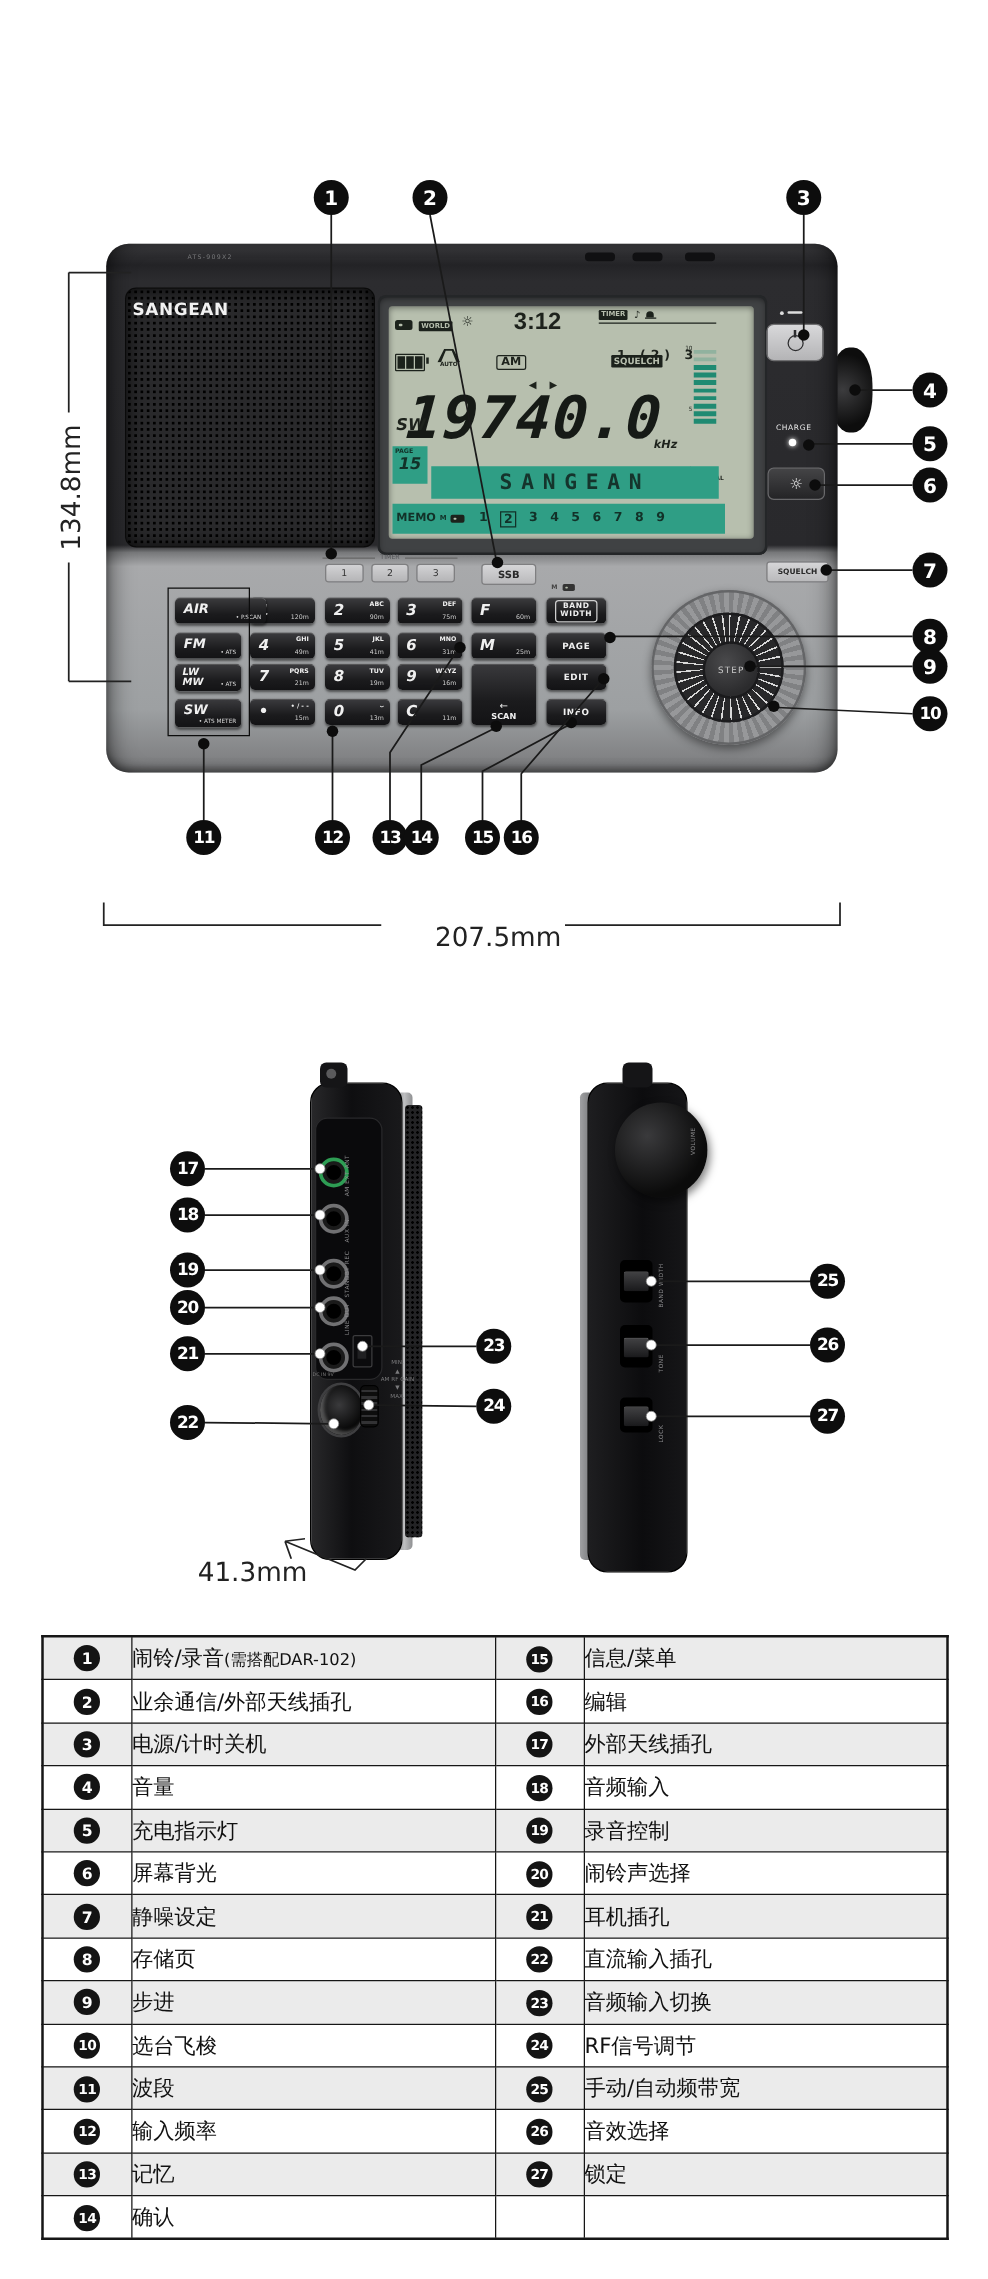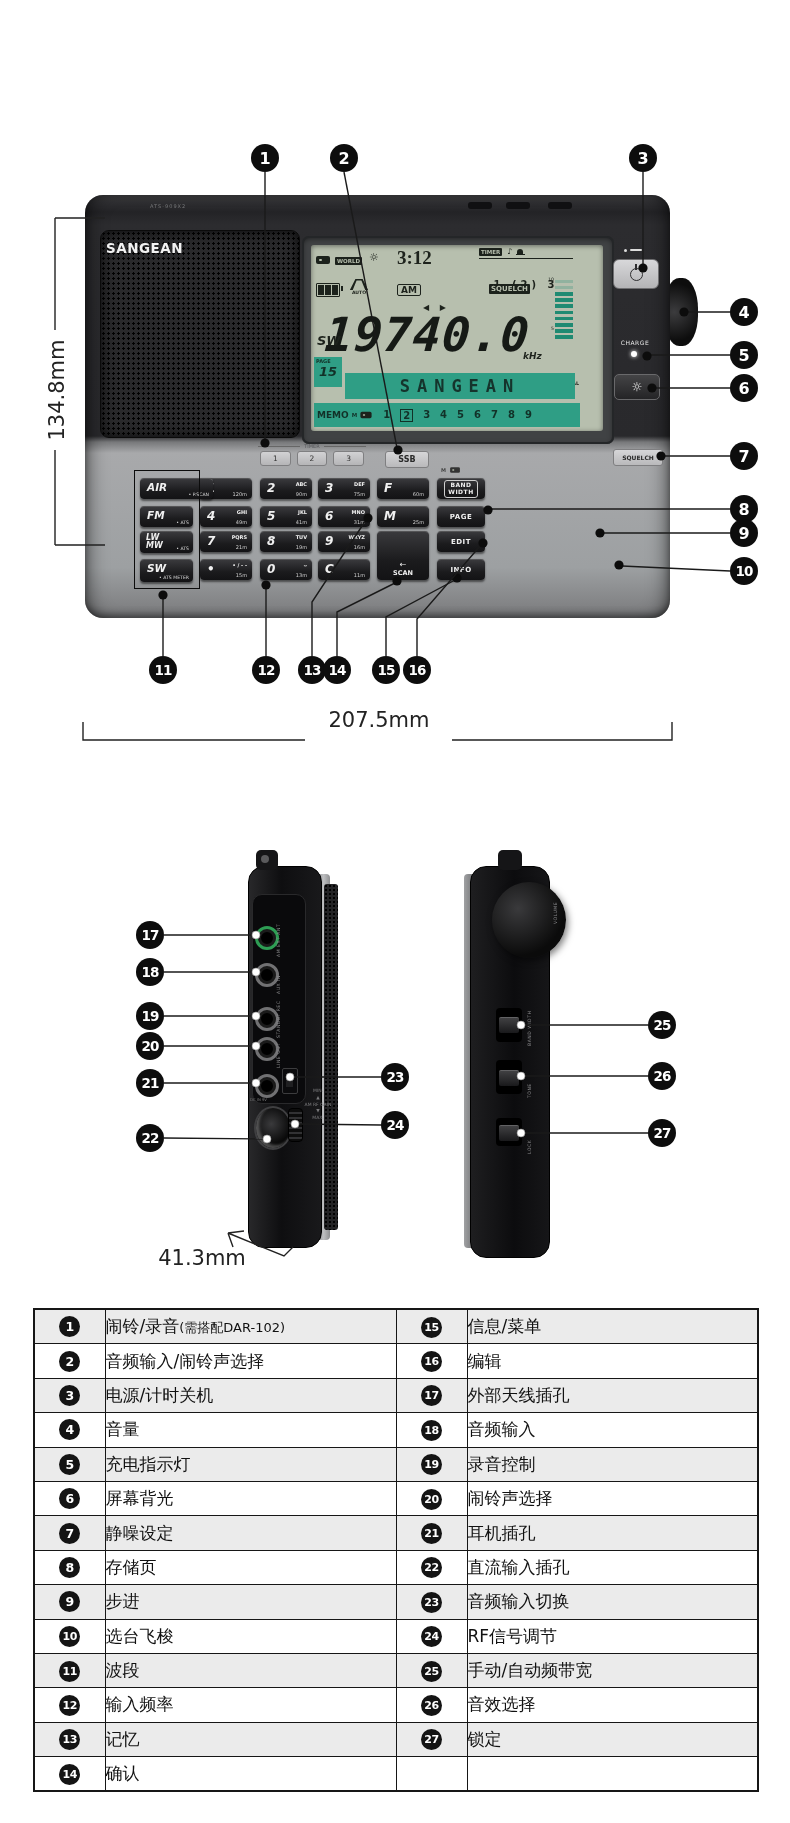--- a/index.html
+++ b/index.html
@@ -133,21 +133,21 @@
   <div class="abs top-nub" style="left:506px;top:202px;"></div>
   <div class="abs top-nub" style="left:548px;top:202px;"></div>
   <div class="abs" id="grille"></div>
   <div class="abs" id="brand">SANGEAN</div>
 
   <div class="abs" id="lcd-bezel"></div>
   <div class="abs" id="lcd">
     <div class="abs kpill" style="left:5px;top:11px;"></div>
     <div class="abs inv" style="left:24px;top:12px;font-size:5.5px;">WORLD</div>
     <div class="abs" style="left:58px;top:6px;font-size:11px;">☼</div>
-    <div class="abs" style="left:86px;top:2px;font-size:19px;font-weight:bold;font-family:Liberation Serif, serif;">3:12</div>
+    <div class="abs" style="left:100px;top:2px;font-size:19px;font-weight:bold;font-family:Liberation Sans, sans-serif;">3:12</div>
     <div class="abs" style="left:168px;top:2px;width:94px;">
       <div style="display:flex;align-items:center;gap:5px;border-bottom:1px solid #1c221c;padding-bottom:2px;">
         <span class="inv" style="font-size:5.5px;">TIMER</span>
         <span style="font-size:8px;">♪</span>
         <span class="bell"></span>
       </div>
       <div style="font-size:10px;font-weight:bold;text-align:center;letter-spacing:4px;margin-top:20px;">1 (2) 3</div>
     </div>
     <div class="abs batt" style="left:5px;top:38px;">
         <i></i>
@@ -244,20 +244,24 @@
     </div>
   <div class="abs microlabel" style="left:200px;top:583px;width:52px;text-align:center;">AM/PM</div>
   <div class="abs" style="left:441px;top:466px;display:flex;gap:2px;align-items:center;z-index:3;">
     <span style="font-size:5px;color:#444;font-weight:bold;">M</span>
     <span class="kpill" style="transform:scale(.7);background:#333;"></span>
   </div>
   <div class="abs microlabel" style="left:437px;top:583px;width:48px;text-align:center;font-size:5px;">• MENU</div>
 
   <div class="abs microlabel" style="left:498px;top:451px;width:94px;letter-spacing:.5px;">MANUAL TUNING</div>
   <div class="lightbtn" style="left:613px;top:449px;width:48px;height:15px;font-size:6px;z-index:3;">SQUELCH</div>
+  <div class="abs" id="wheel">
+    <div id="wheel-inner"></div>
+    <div id="step-btn">STEP</div>
+  </div>
   <div class="abs microlabel" style="left:496px;top:492px;transform:rotate(-50deg);font-size:5px;">TUNING ▸</div>
 
   <div class="abs nub" style="left:256px;top:850px;width:22px;height:20px;"></div>
   <div class="abs screw" style="left:261px;top:855px;width:8px;height:8px;"></div>
   <div class="abs" id="sl-silver"></div>
   <div class="abs" id="sl-grille"></div>
   <div class="abs sidebody" id="sl-body"></div>
   <div class="abs" id="sl-panel"></div>
   <div class="abs jack green" style="left:255px;top:926px;"></div>
   <div class="abs jack" style="left:255px;top:963px;"></div>
@@ -298,21 +302,21 @@
   <div class="sw-slot" style="left:496px;top:1118px;height:28px;">
       <i style="top:7px;"></i>
     </div>
   <div class="abs" id="switch-labels">
       <div class="vlabel abs" style="left: 527px; top: 1006px; height: 40px; position: absolute;">BAND WIDTH</div>
       <div class="vlabel abs" style="left: 527px; top: 1058px; height: 40px; position: absolute;">TONE</div>
       <div class="vlabel abs" style="left: 527px; top: 1114px; height: 40px; position: absolute;">LOCK</div>
     </div>
 
   <div class="abs dim" style="left:-8px;top:378px;width:130px;transform:rotate(-90deg);">134.8mm</div>
-  <div class="abs dim" style="left:309px;top:708px;width:140px;">207.5mm</div>
+  <div class="abs dim" style="left:309px;top:738px;width:140px;text-align:right;">207.5mm</div>
   <div class="abs dim" style="left:148px;top:1246px;width:108px;">41.3mm</div>
 
   <svg class="abs" id="overlay" width="790" height="1823">
     <g stroke="#222" stroke-width="1.4" fill="none">
       <path d="M55 218 H105 M55 218 V330 M55 450 V545 M55 545 H105"></path>
       <path d="M83 722 V740 H305 M452 740 H672 V722"></path>
       <path d="M293 1247 L284 1256 L228 1233 M228 1233 L244 1231 M228 1233 L233 1247"></path>
     </g>
     <g id="leaders">
         <polyline points="265,172 265,441" fill="none" stroke="#1a1a1a" stroke-width="1.4"></polyline>
@@ -411,21 +415,21 @@
       </colgroup>
     <tbody id="legend-body">
         <tr class="odd">
           <td class="bcell"><span class="tbadge">1</span></td>
           <td class="lcell l">闹铃/录音<span class="note">(需搭配DAR-102)</span></td>
           <td class="bcell"><span class="tbadge two">15</span></td>
           <td class="lcell r">信息/菜单</td>
         </tr>
         <tr class="even">
           <td class="bcell"><span class="tbadge">2</span></td>
-          <td class="lcell l">音频输入/闹铃声选择</td>
+          <td class="lcell l">业余通信/外部天线插孔</td>
           <td class="bcell"><span class="tbadge two">16</span></td>
           <td class="lcell r">编辑</td>
         </tr>
         <tr class="odd">
           <td class="bcell"><span class="tbadge">3</span></td>
           <td class="lcell l">电源/计时关机</td>
           <td class="bcell"><span class="tbadge two">17</span></td>
           <td class="lcell r">外部天线插孔</td>
         </tr>
         <tr class="even">

